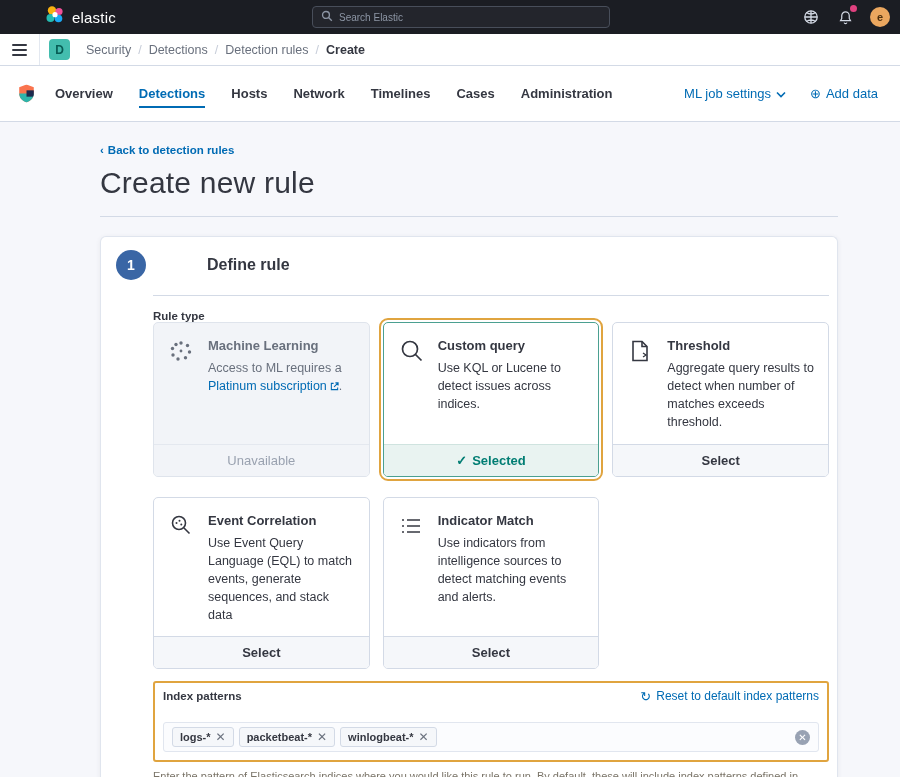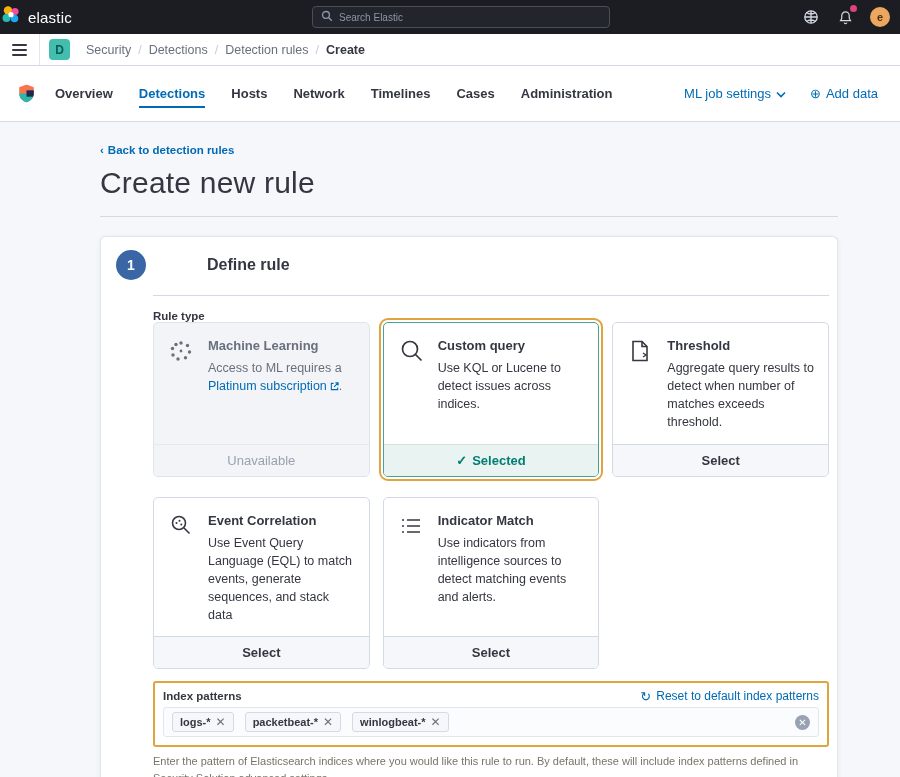--- a/index.html
+++ b/index.html
@@ -2,21 +2,21 @@
 <html><head>
 <meta charset="utf-8">
 <style>
   * { box-sizing: border-box; margin: 0; padding: 0; }
   html, body { width: 900px; height: 777px; overflow: hidden; }
   body { font-family: "Liberation Sans", sans-serif; background: #f6f7fb; position: relative; color: #343741; }
   .screen { position: absolute; inset: 0; width: 900px; height: 777px; overflow: hidden; }
 
   
   .topbar { position: absolute; top: 0; left: 0; width: 900px; height: 34px; background: #1b1d23; display: flex; align-items: center; }
-  .brand { display: flex; align-items: center; gap: 7px; padding-left: 1px; }
+  .brand { display: flex; align-items: center; gap: 7px; padding-left: 21px; margin-left: 24px; }
   .brand-name { color: #ffffff; font-size: 15px; font-weight: 500; letter-spacing: .2px; }
   .searchbox { position: absolute; left: 312px; top: 6px; width: 298px; height: 22px; background: #23252c; border: 1px solid #484e5a; border-radius: 4px; display: flex; align-items: center; padding: 0 8px; gap: 6px; }
   .searchbox input { background: transparent; border: none; outline: none; color: #d4dae5; font-size: 10px; width: 100%; font-family: "Liberation Sans", sans-serif; }
   .searchbox input::placeholder { color: #8d96a5; }
   .topbar-right { position: absolute; right: 10px; top: 0; height: 34px; display: flex; align-items: center; gap: 16px; }
   .iconbtn { position: relative; width: 18px; height: 18px; display: flex; align-items: center; justify-content: center; cursor: pointer; }
   .notif-dot { position: absolute; top: -3px; right: -3px; width: 7px; height: 7px; border-radius: 50%; background: #e0417f; }
   .avatar { width: 20px; height: 20px; border-radius: 50%; background: #eba75f; color: #4d300e; font-size: 11px; font-weight: 700; display: flex; align-items: center; justify-content: center; cursor: pointer; }
 
   
@@ -73,21 +73,21 @@
   .rt-card.disabled .rt-footer { background: #f2f4f8; border-top-color: #e4e8ef; color: #9aa2b0; font-weight: 500; }
   .inline-link { color: #006bb4; cursor: pointer; }
   .ext-ico { display: inline-block; margin-left: 3px; vertical-align: -1px; }
 
   
   .anno-box { border: 2px solid #e0a43f; border-radius: 3px; padding: 6px 8px 8px; margin-top: 12px; background: #ffffff; }
   .row-between { display: flex; align-items: center; justify-content: space-between; }
   .small-link { display: flex; align-items: center; gap: 5px; color: #006bb4; font-size: 12px; cursor: pointer; }
   .refresh-glyph { font-size: 13px; line-height: 1; }
 
-  .combo-field { margin-top: 4px; min-height: 30px; background: #fbfcfe; border: 1px solid #e1e6ef; border-radius: 3px; display: flex; align-items: center; gap: 11px; padding: 3px 8px; position: relative; }
+  .combo-field { margin-top: 19px; min-height: 30px; background: #fbfcfe; border: 1px solid #e1e6ef; border-radius: 3px; display: flex; align-items: center; gap: 5px; padding: 3px 8px; position: relative; }
   .pill { display: inline-flex; align-items: center; gap: 5px; background: #f5f7fa; border: 1px solid #d3dae6; border-radius: 3px; padding: 2px 7px; font-size: 11px; font-weight: 700; color: #343741; cursor: default; }
   .pill .x { color: #69707d; font-weight: 400; font-size: 12px; cursor: pointer; }
   .clear-all { position: absolute; right: 8px; width: 15px; height: 15px; border-radius: 50%; background: #98a2b3; color: #ffffff; font-size: 10px; line-height: 15px; text-align: center; cursor: pointer; }
 
   .help-text { margin: 6px 0 2px; font-size: 11px; line-height: 1.55; color: #7a7468; max-width: 690px; }
 </style>
 </head>
 <body>
 
 <div class="screen">

